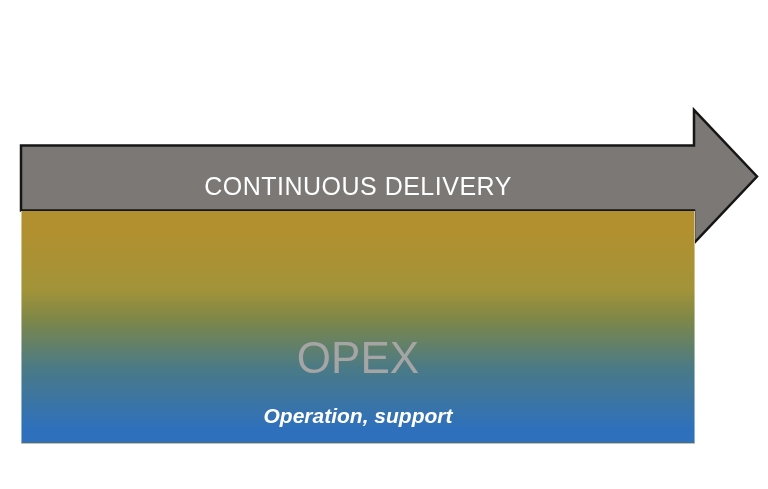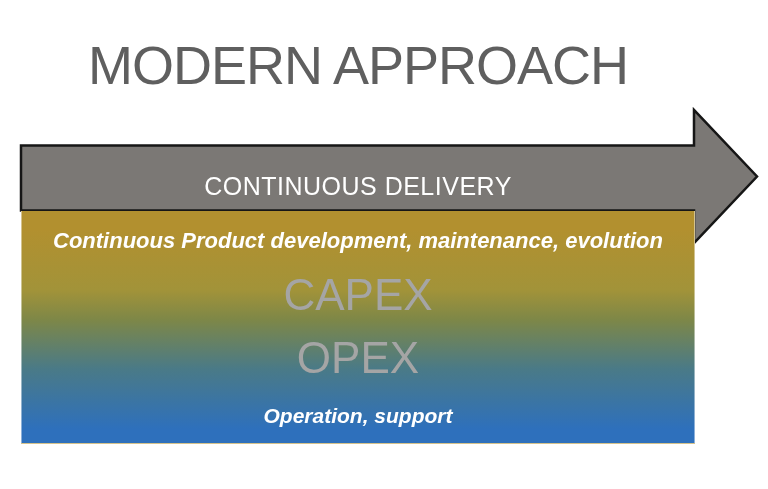--- a/index.html
+++ b/index.html
@@ -102,28 +102,25 @@
     font-weight: bold;
     font-style: italic;
     color: var(--white-text, #ffffff);
   }
 </style>
 </head>
 <body>
 
 <div class="slide">
 
-  <div class="title">MODERN APPROACH</div>
 
   <svg class="arrow-svg" viewBox="0 0 768 489" xmlns="http://www.w3.org/2000/svg" aria-hidden="true">
     <polygon class="arrow-shape" points="21,145.5 694,145.5 694,110 757,176.5 694,243 694,210.5 21,210.5"></polygon>
   </svg>
 
   <div class="arrow-label">CONTINUOUS DELIVERY</div>
 
   <div class="gradient-box">
-    <div class="box-line box-top-line">Continuous Product development, maintenance, evolution</div>
-    <div class="box-line capex">CAPEX</div>
     <div class="box-line opex">OPEX</div>
     <div class="box-line box-bottom-line">Operation, support</div>
   </div>
 
 </div>
 
 </body></html>

